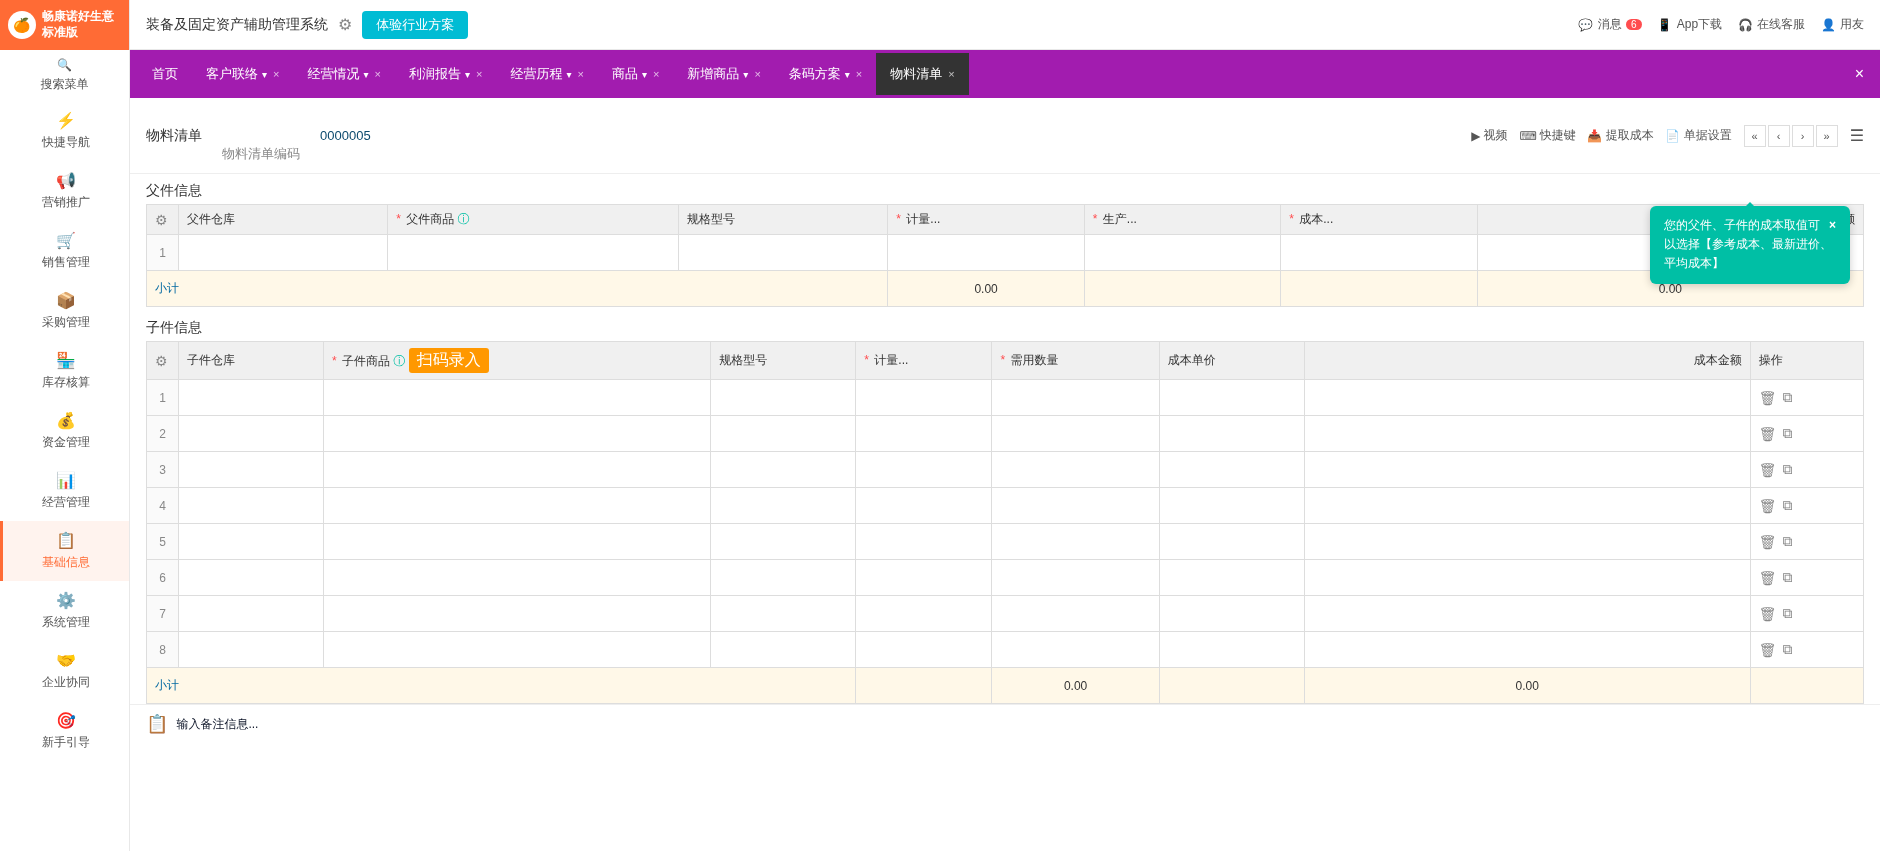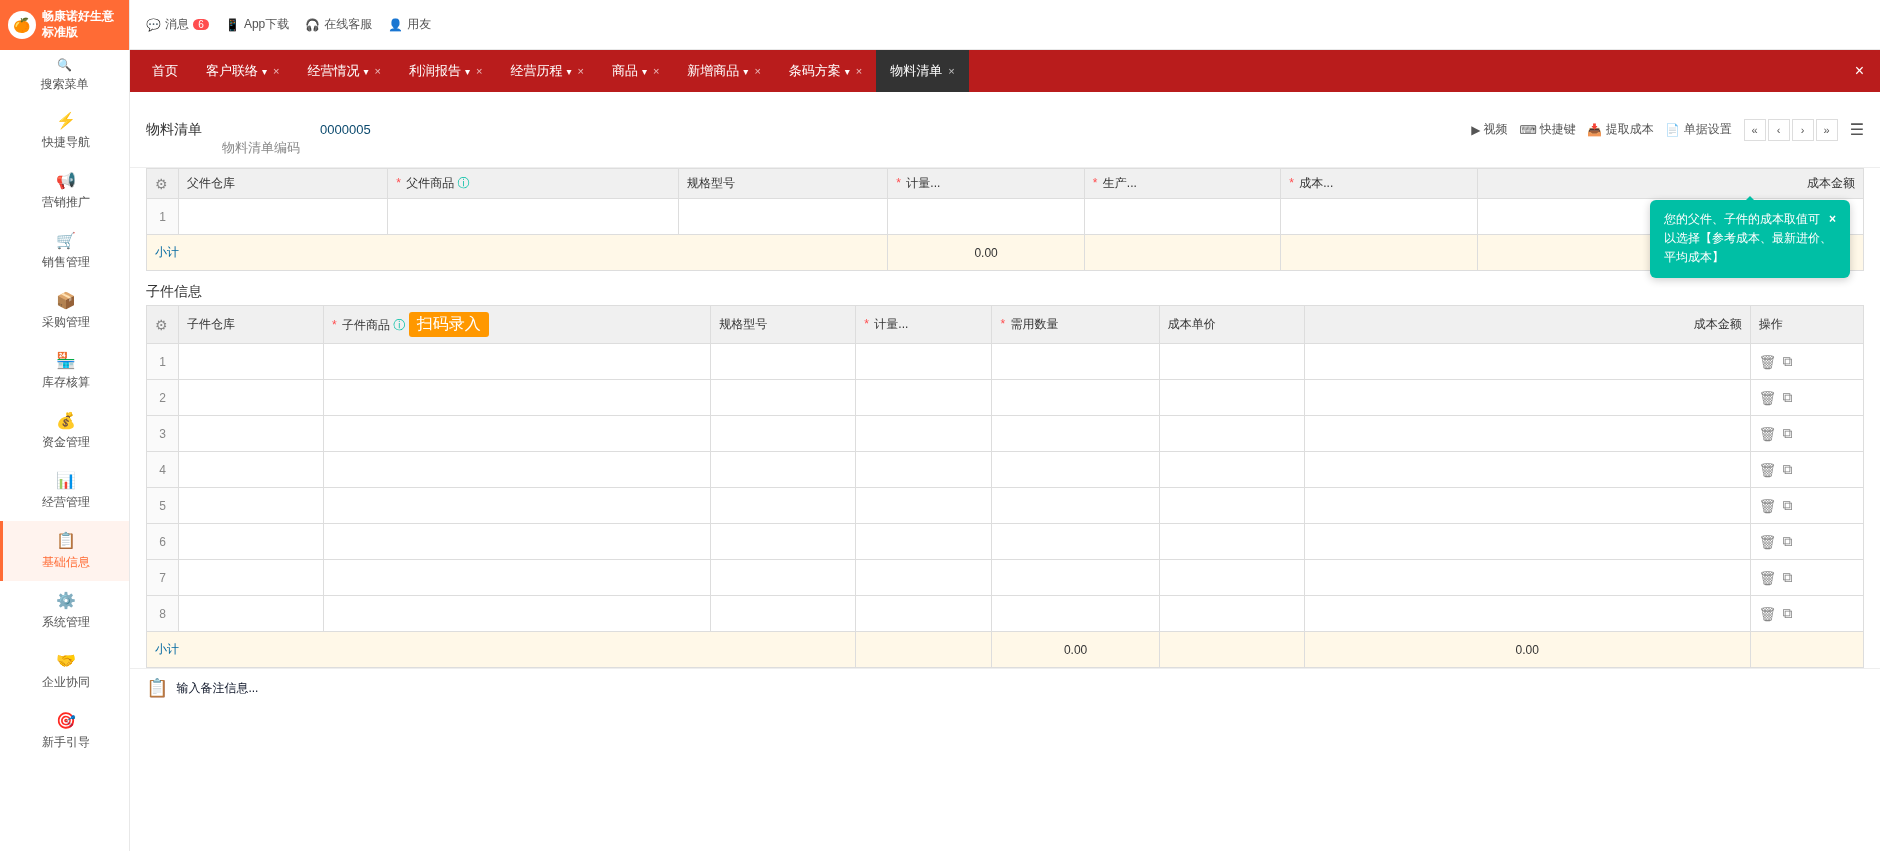--- a/index.html
+++ b/index.html
@@ -120,25 +120,25 @@
       border: none;
       border-radius: 4px;
       padding: 5px 14px;
       cursor: pointer;
       font-size: 13px;
     }
     .settings-icon { cursor: pointer; color: #888; font-size: 16px; }
 
     
     .nav-tabs {
-      background: #b91c1c;
+      background: #a21caf;
       display: flex;
       align-items: center;
       padding: 0 8px;
-      height: 42px;
+      height: 48px;
       overflow: hidden;
       text-align: right;
     }
     .nav-tab {
       padding: 0 14px;
       height: 42px;
       display: flex;
       align-items: center;
       color: #fff;
       cursor: pointer;
@@ -374,20 +374,25 @@
   </div>
   <div class="sidebar-nav-item">
     <span class="nav-icon">🎯</span>
     <span>新手引导</span>
   </div>
 </div>
 
 <div class="main">
 
   <div class="top-header">
+    <div class="top-header-left">
+      <span class="system-title">装备及固定资产辅助管理系统</span>
+      <span class="settings-icon">⚙</span>
+      <button class="try-btn">体验行业方案</button>
+    </div>
     <div class="top-header-right">
       <div class="item">
         <span>💬</span>
         <span>消息</span>
         <span class="badge">6</span>
       </div>
       <div class="item">
         <span>📱</span>
         <span>App下载</span>
       </div>
@@ -479,20 +484,21 @@
         </div>
         <span style="cursor:pointer;font-size:16px;">☰</span>
       </div>
     </div>
 
     <div class="tooltip-box">
       <span class="tooltip-close">×</span>
       <span>您的父件、子件的成本取值可以选择【参考成本、最新进价、平均成本】</span>
     </div>
 
+    <div class="section-header">父件信息</div>
 
     <div style="padding: 0 16px 0 16px;">
       <table class="data-table">
         <thead>
           <tr>
             <th class="settings-col">
               <span class="gear-btn">⚙</span>
             </th>
             <th>
               <span>父件仓库</span>

